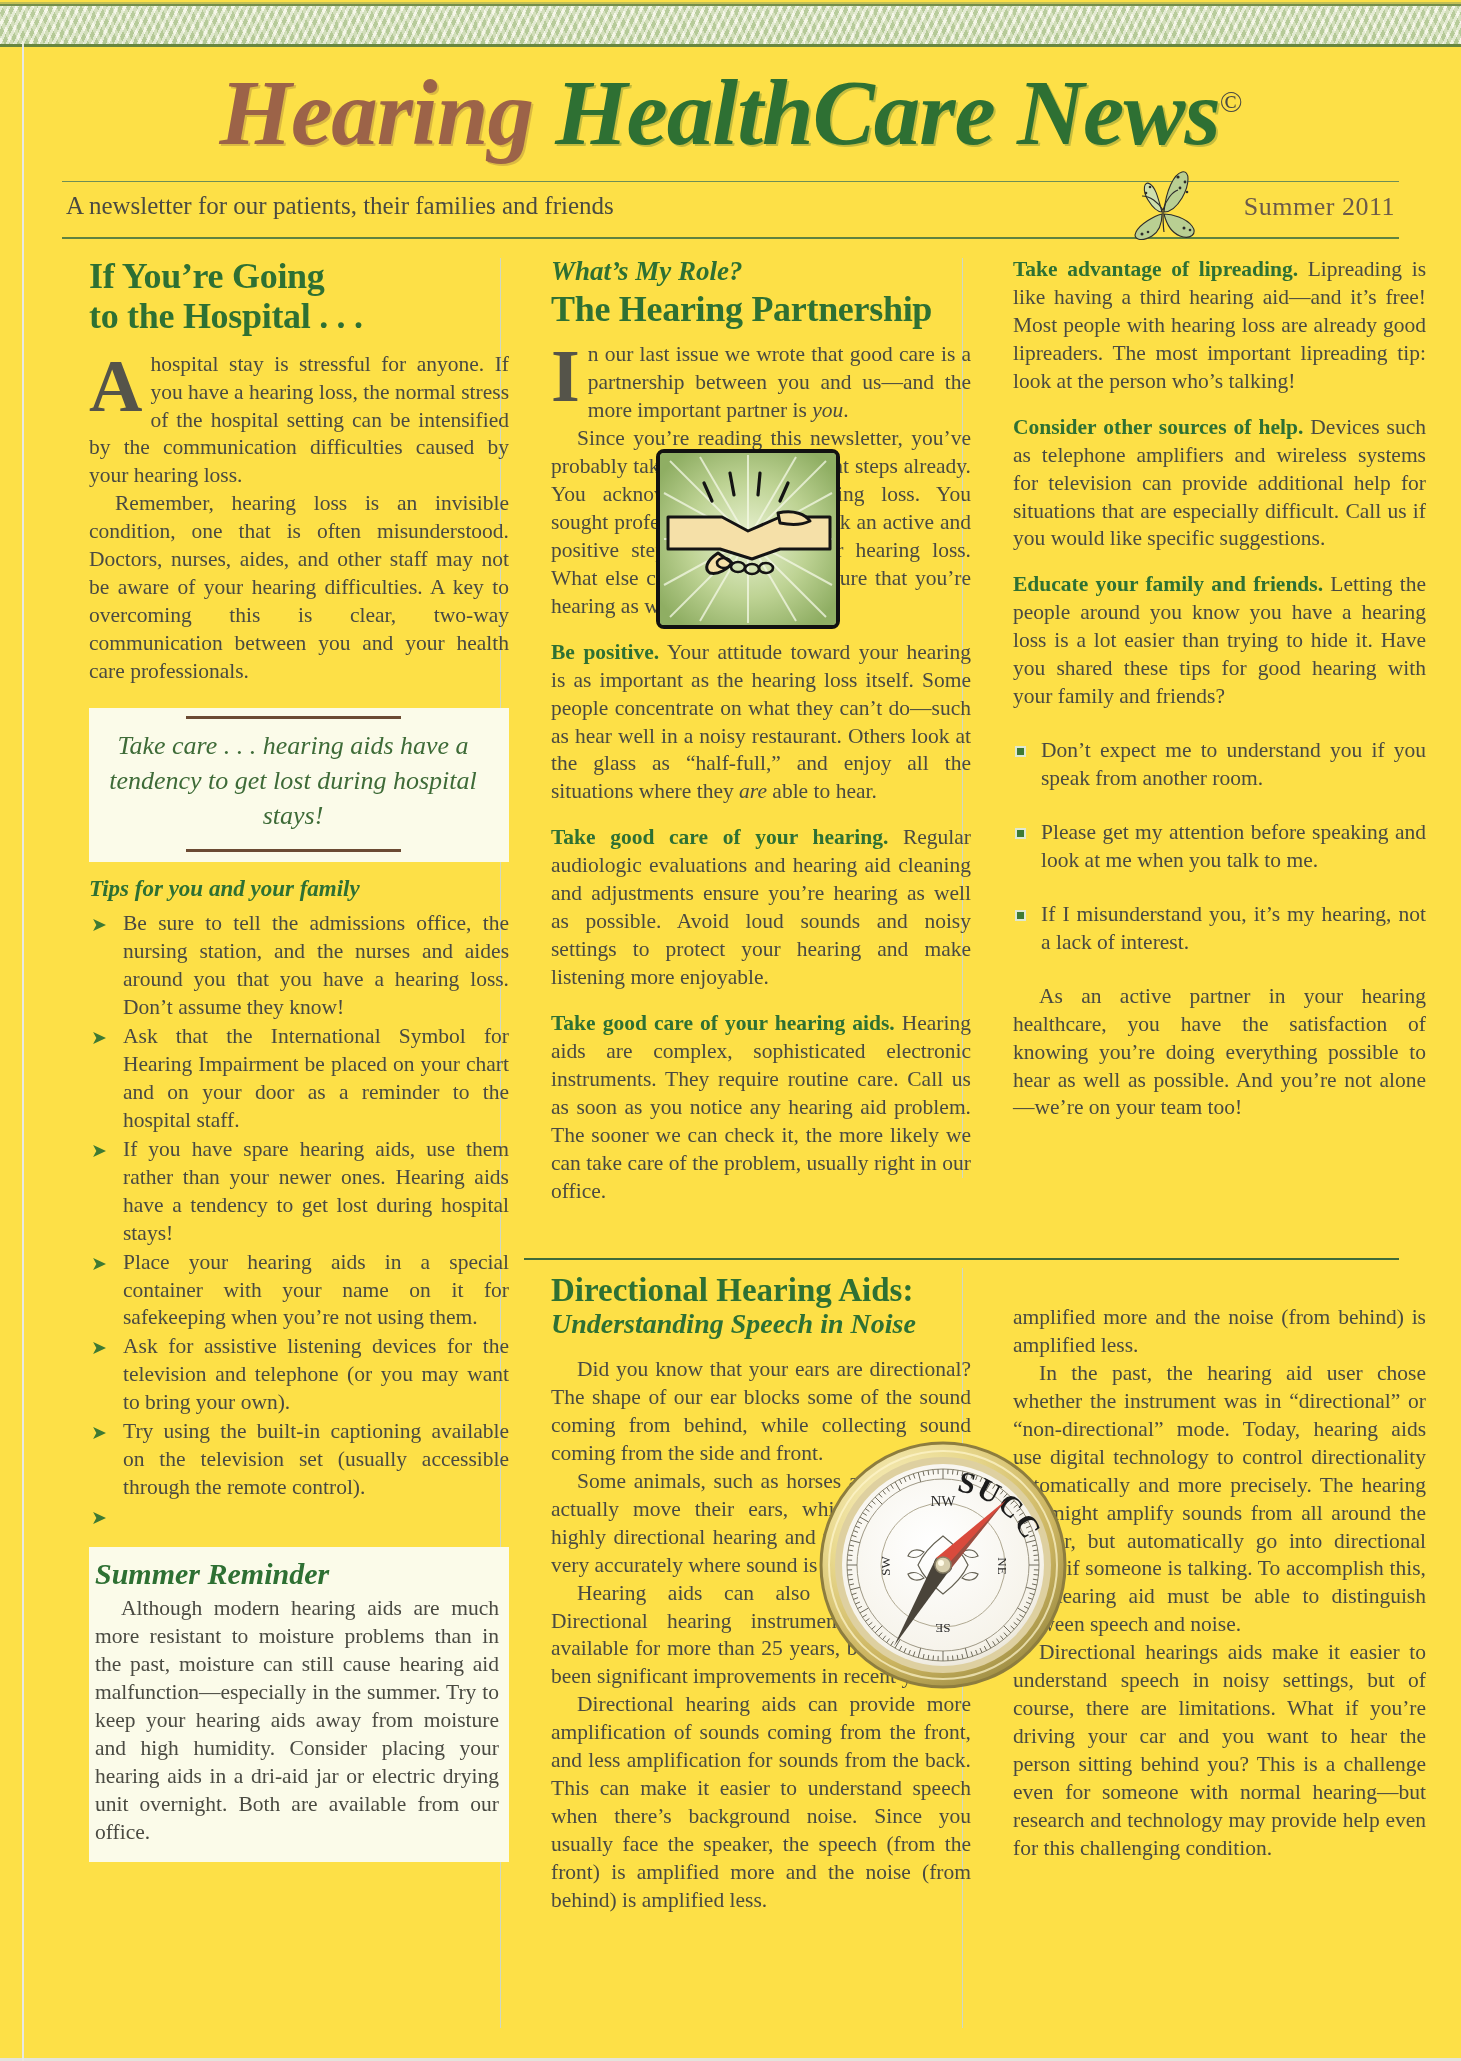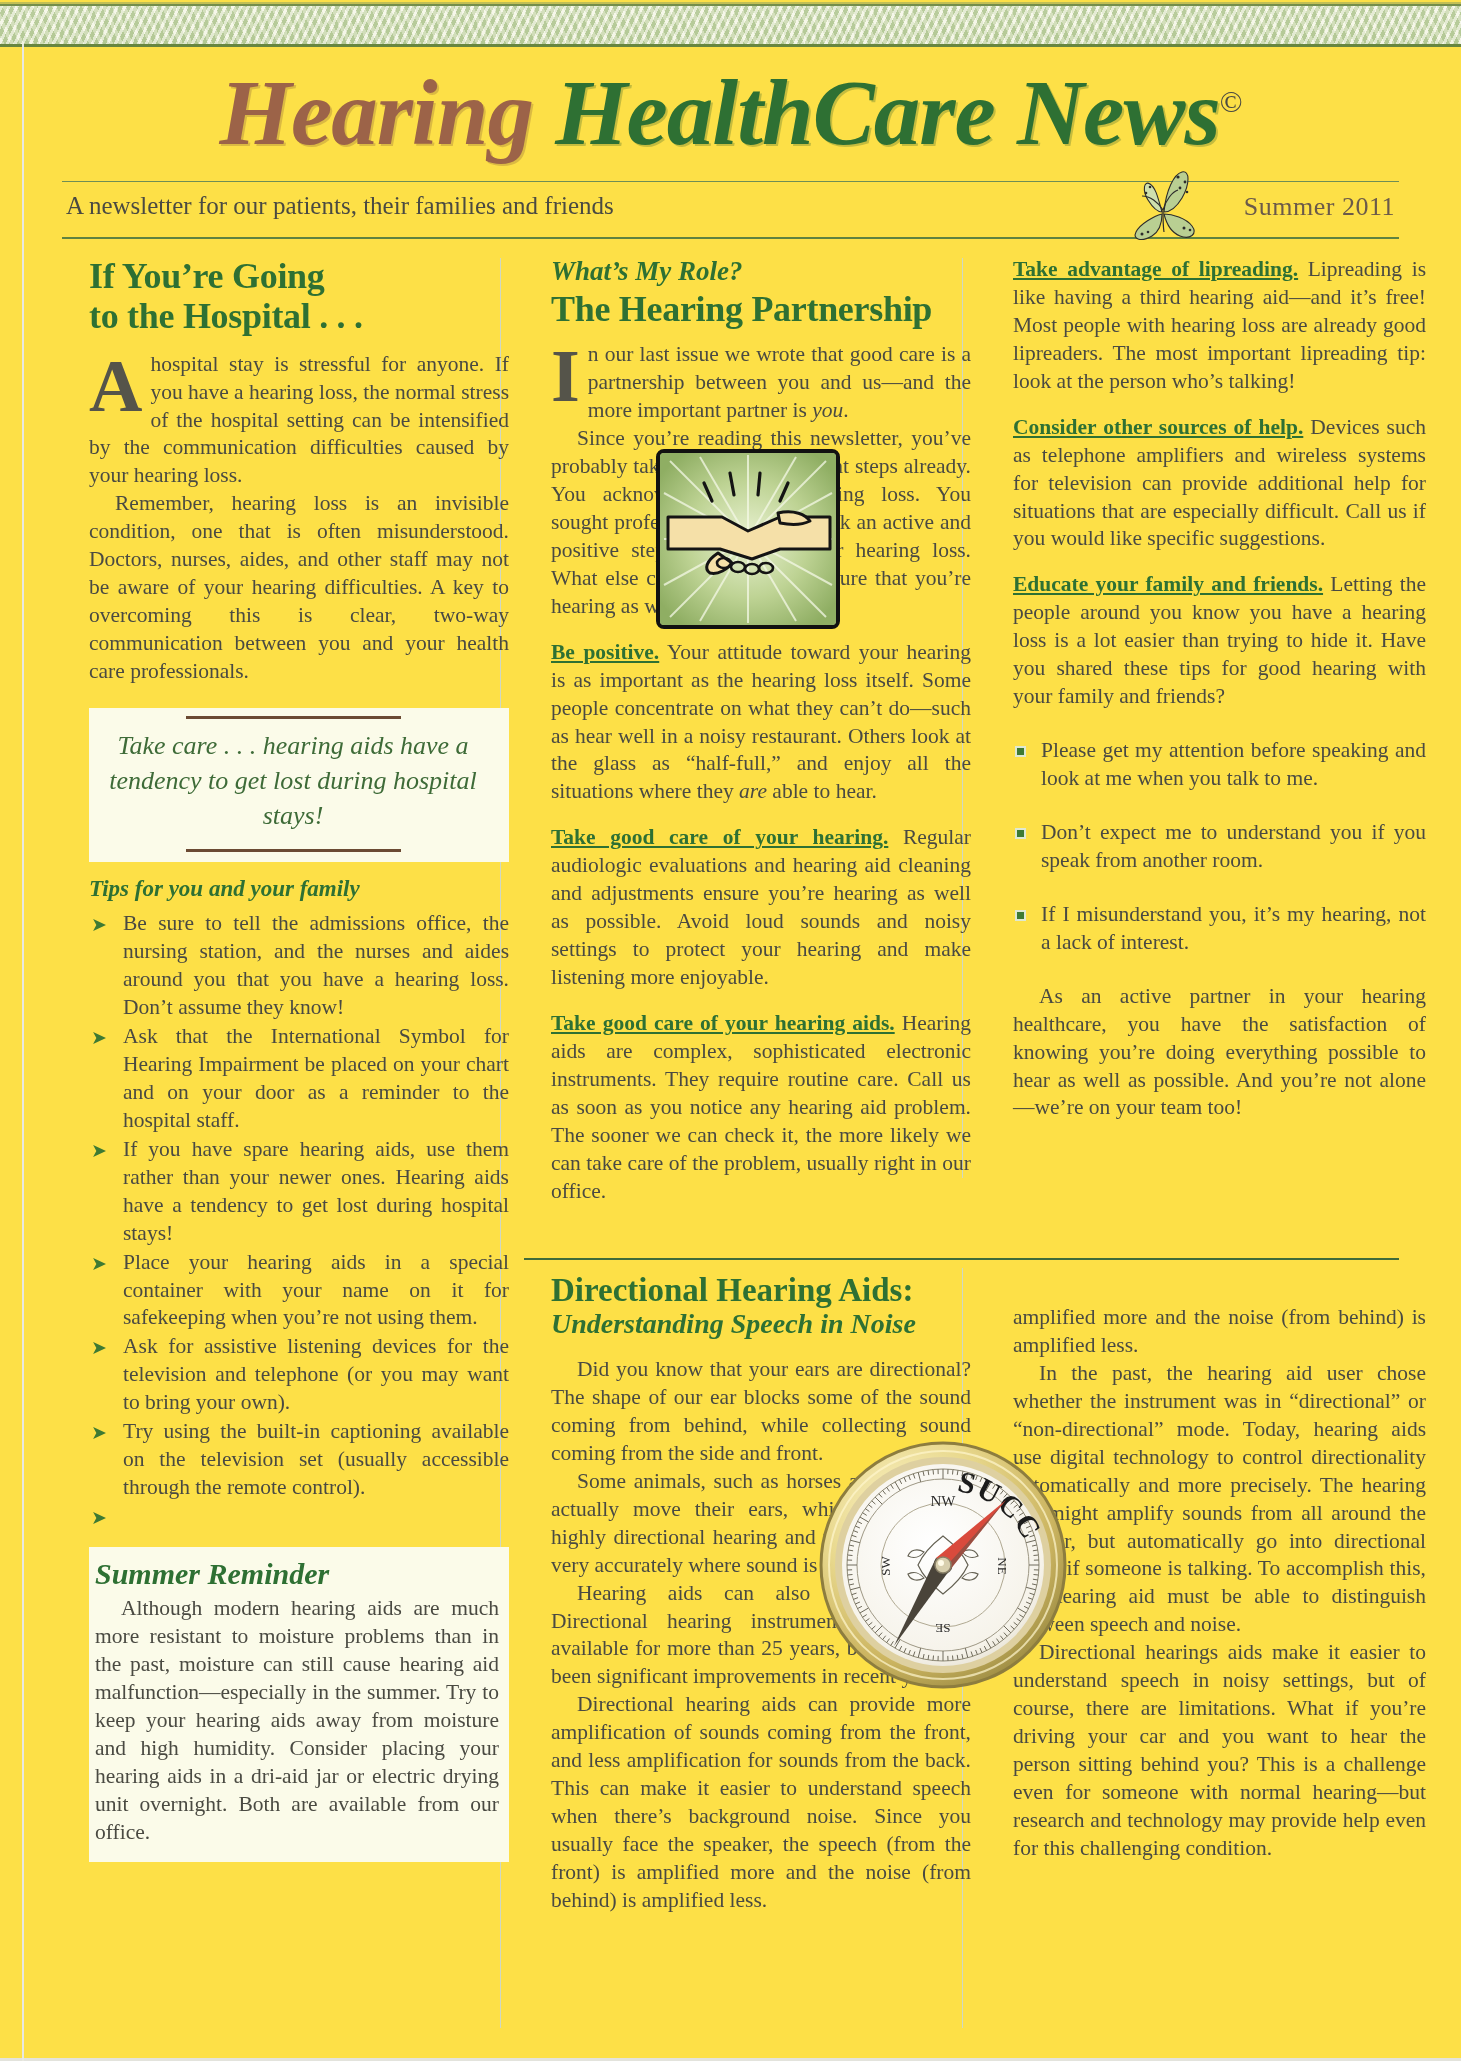--- a/index.html
+++ b/index.html
@@ -79,21 +79,21 @@
     font-size:33px;font-weight:bold;color:#2e7033;margin:0;line-height:1.1;
   }
   h2.head2 .sub{display:block;font-size:28px;font-style:italic;font-weight:bold;margin-top:1px;}
   h3.minihead{
     font-size:30px;font-style:italic;font-weight:bold;color:#2e7033;margin:0 0 4px 0;
   }
 
   p{margin:0;font-size:21.5px;line-height:1.30;text-align:justify;text-justify:inter-word;}
   p+p{text-indent:26px;}
   .lead{text-indent:0;}
-  .bold-run{font-weight:bold;color:#2e7033;text-decoration:underline;}
+  .bold-run{font-weight:bold;color:#2e7033;}
   em{font-style:italic;}
 
   .dropcap::first-letter{
     float:left;font-size:74px;line-height:.80;font-weight:bold;color:#55544a;
     padding:6px 8px 0 0;font-family:"Liberation Serif","DejaVu Serif",serif;
   }
 
   
   .pullquote{
     background:#fbfbe9;margin:22px 0 6px 0;padding:6px 16px 10px 4px;
@@ -244,22 +244,22 @@
     <p class="lead"><span class="bold-run">Take advantage of lipreading.</span><span>  Lipreading is like having a third hearing aid—and it’s free! Most people with hearing loss are already good lipreaders. The most important lipreading tip: look at the person who’s talking!</span></p>
 
     <div class="spacer"></div>
     <p class="lead"><span class="bold-run">Consider other sources of help.</span><span> Devices such as telephone amplifiers and wireless systems for television can provide additional help for situations that are especially difficult. Call us if you would like specific suggestions.</span></p>
 
     <div class="spacer"></div>
     <p class="lead"><span class="bold-run">Educate your family and friends.</span><span> Letting the people around you know you have a hearing loss is a lot easier than trying to hide it. Have you shared these tips for good hearing with your family and friends?</span></p>
 
     <div style="height:26px"></div>
     <ul class="sq">
+      <li><span class="sq"></span><span>Don’t expect me to understand you if you speak from another room.</span></li>
       <li><span class="sq"></span><span>Please get my attention before speaking and look at me when you talk to me.</span></li>
-      <li><span class="sq"></span><span>Don’t expect me to understand you if you speak from another room.</span></li>
       <li><span class="sq"></span><span>If I misunderstand you, it’s my hearing, not a lack of interest.</span></li>
     </ul>
 
     <p class="lead" style="text-indent:26px">As an active partner in your hearing healthcare, you have the satisfaction of knowing you’re doing everything possible to hear as well as possible.  And you’re not alone—we’re on your team too!</p>
   </div>
 
   <div class="handshake">
     <svg viewBox="0 0 176 172" width="176" height="172">
       <defs>
         <radialGradient id="rg" cx="50%" cy="50%" r="62%">

